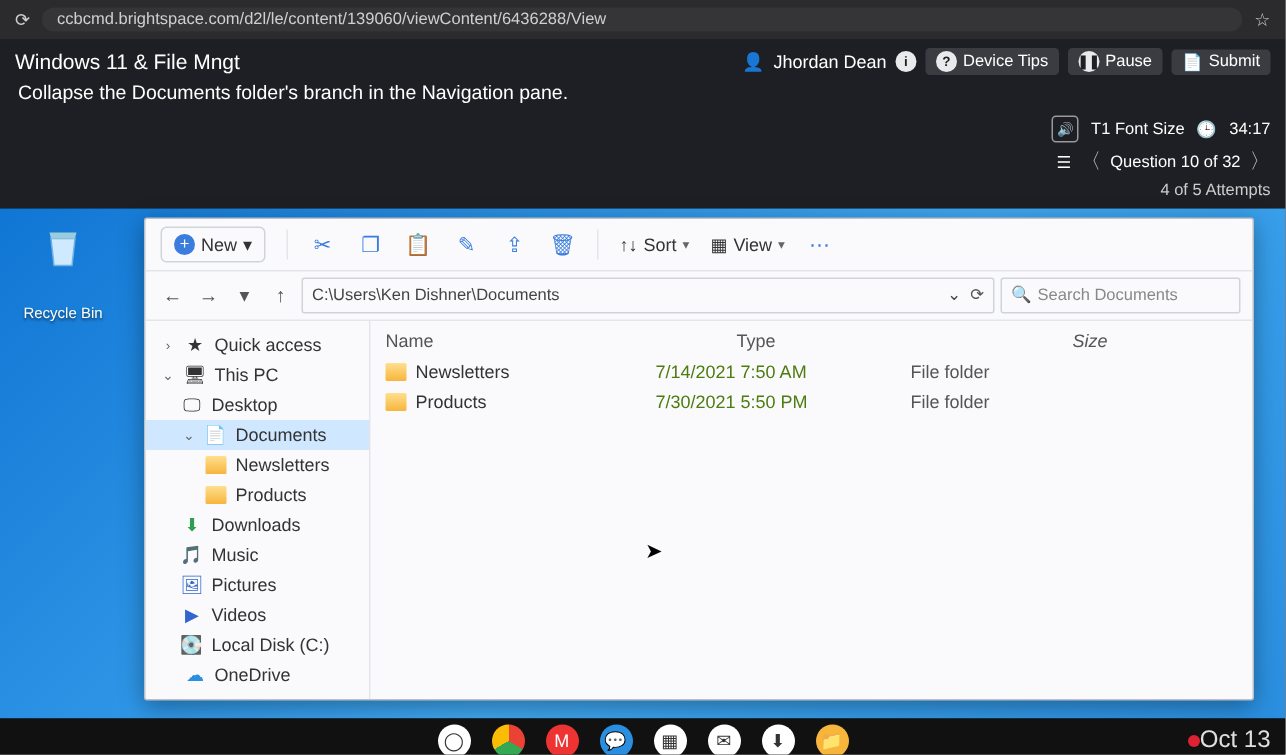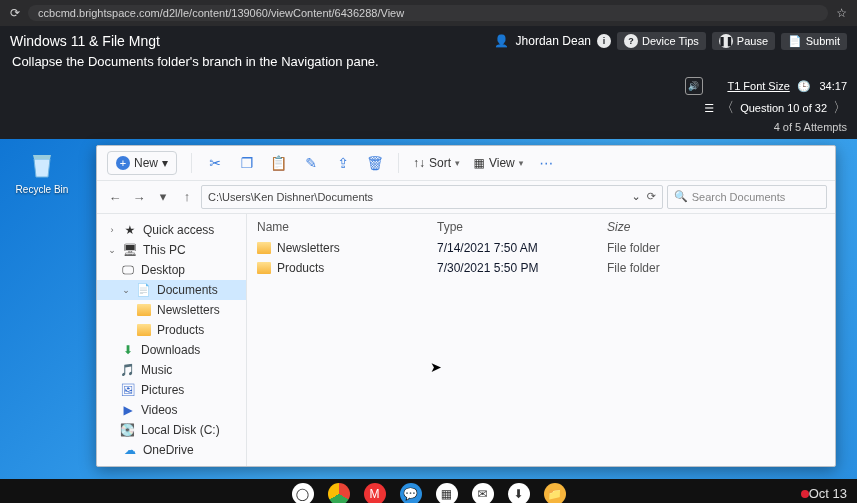--- a/index.html
+++ b/index.html
@@ -13,21 +13,21 @@
   .pill{background:#3a3c41;border-radius:3px;padding:2px 7px;display:inline-flex;align-items:center;gap:4px;font-size:11px;}
   .circ{display:inline-flex;align-items:center;justify-content:center;width:14px;height:14px;border-radius:50%;background:#e9eaeb;color:#1d1f24;font-size:9px;font-weight:bold;}
   .db-row2{font-size:13px;padding:4px 0 6px 2px;}
   .db-row3{display:flex;justify-content:flex-end;align-items:center;gap:8px;font-size:11px;padding:2px 0;}
   .db-row3 .sq{width:18px;height:18px;border:1px solid #999;border-radius:3px;display:flex;align-items:center;justify-content:center;font-size:9px;}
   .db-row4{display:flex;justify-content:flex-end;align-items:center;gap:6px;font-size:11px;padding:2px 0 4px;}
   .chev{font-size:14px;color:#bbb;}
   .db-row5{display:flex;justify-content:flex-end;font-size:11px;color:#ccc;padding-bottom:4px;}
   .desktop{position:relative;height:340px;background:linear-gradient(135deg,#1076d4 0%,#3fa7f0 55%,#2a8fe0 100%);}
   .desk-icons{position:absolute;left:14px;top:10px;display:flex;flex-direction:column;gap:18px;align-items:center;}
-  .desk-icon{display:flex;flex-direction:column;align-items:center;gap:1px;color:#fff;font-size:10px;text-shadow:0 1px 2px rgba(0,0,0,.6);width:56px;text-align:center;}
+  .desk-icon{display:flex;flex-direction:column;align-items:center;gap:20px;color:#fff;font-size:10px;text-shadow:0 1px 2px rgba(0,0,0,.6);width:56px;text-align:center;}
   .recycle svg,.folder-ico svg{width:32px;height:32px;}
   .explorer{position:absolute;left:96px;top:6px;width:740px;height:322px;background:#fafafc;border:1px solid #b9c0c8;border-radius:2px;box-shadow:0 4px 16px rgba(0,0,0,.35);display:flex;flex-direction:column;}
   .ribbon{height:36px;border-bottom:1px solid #e3e6e9;display:flex;align-items:center;padding:0 10px;gap:14px;}
   .newbtn{display:flex;align-items:center;gap:4px;border:1px solid #cfd4d9;border-radius:4px;padding:4px 8px;font-size:12px;color:#333;}
   .newbtn .plus{width:14px;height:14px;border-radius:50%;background:#3b7ddd;color:#fff;display:flex;align-items:center;justify-content:center;font-size:11px;}
   .rib-ico{width:18px;height:18px;display:flex;align-items:center;justify-content:center;color:#3b7ddd;font-size:14px;}
   .rib-sep{width:1px;height:20px;background:#e3e6e9;}
   .rib-txt{display:flex;align-items:center;gap:4px;font-size:12px;color:#333;}
   .rib-txt .caret{font-size:9px;color:#666;}
   .navrow{height:34px;border-bottom:1px solid #e3e6e9;display:flex;align-items:center;padding:0 8px;gap:4px;}
@@ -37,38 +37,38 @@
   .searchbox{width:160px;height:24px;border:1px solid #cfd4d9;border-radius:2px;display:flex;align-items:center;padding:0 6px;font-size:11px;color:#888;gap:4px;}
   .body{flex:1;display:flex;}
   .navpane{width:150px;border-right:1px solid #e3e6e9;padding:6px 0;font-size:12px;color:#333;overflow:hidden;}
   .np-item{display:flex;align-items:center;gap:6px;padding:3px 6px 3px 10px;white-space:nowrap;}
   .np-item.sel{background:#cfe8ff;}
   .np-item .exp{width:10px;display:inline-flex;justify-content:center;color:#666;font-size:9px;}
   .np-item.indent1{padding-left:24px;}
   .np-item.indent2{padding-left:40px;}
   .ic{width:14px;height:14px;display:inline-flex;align-items:center;justify-content:center;}
   .list{flex:1;padding:6px 10px;font-size:12px;color:#333;}
-  .cols{display:flex;color:#555;padding-bottom:4px;}
+  .cols{display:flex;color:#555;padding-bottom:4px;justify-content:space-between;}
   .cols div:nth-child(1){width:180px;}
   .cols div:nth-child(2){width:170px;}
   .cols div:nth-child(3){width:110px;font-style:italic;}
   .cols div:nth-child(4){width:60px;}
   .row{display:flex;padding:3px 0;align-items:center;}
   .row .c1{width:180px;display:flex;align-items:center;gap:6px;}
-  .row .c2{width:170px;color:#0f172a;}
+  .row .c2{width:170px;color:#4d7c0f;}
   .row .c3{width:110px;color:#555;}
   .row .c4{width:60px;}
   .fld{width:14px;height:12px;background:linear-gradient(#ffdf8e,#f7b53c);border-radius:1px;}
   .cursor{position:absolute;left:430px;top:220px;font-size:14px;color:#000;}
   .taskbar{height:29px;background:#111;display:flex;align-items:center;justify-content:center;position:relative;}
   .tb-center{display:flex;gap:14px;}
   .tb-ico{width:22px;height:22px;border-radius:50%;display:flex;align-items:center;justify-content:center;font-size:12px;color:#fff;}
-  .tb-right{position:absolute;right:10px;display:flex;align-items:center;gap:0;color:#e0e0e0;font-size:13px;}
+  .tb-right{position:absolute;right:10px;display:flex;align-items:center;gap:0;color:#e0e0e0;font-size:16px;}
   .tb-right .dot{width:8px;height:8px;border-radius:50%;background:#d23;}
-  .u{text-decoration:underline;margin-left:16px;}
+  .u{}
 </style>
 </head>
 <body>
 
 <div class="browser-bar">
   <span>⟳</span>
   <div class="addr">ccbcmd.brightspace.com/d2l/le/content/139060/viewContent/6436288/View</div>
   <span>☆</span>
 </div>
 

